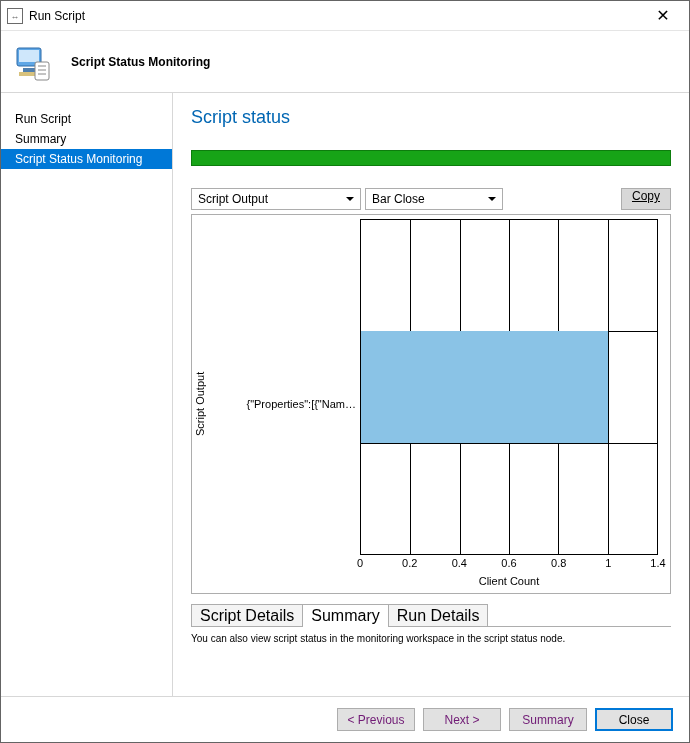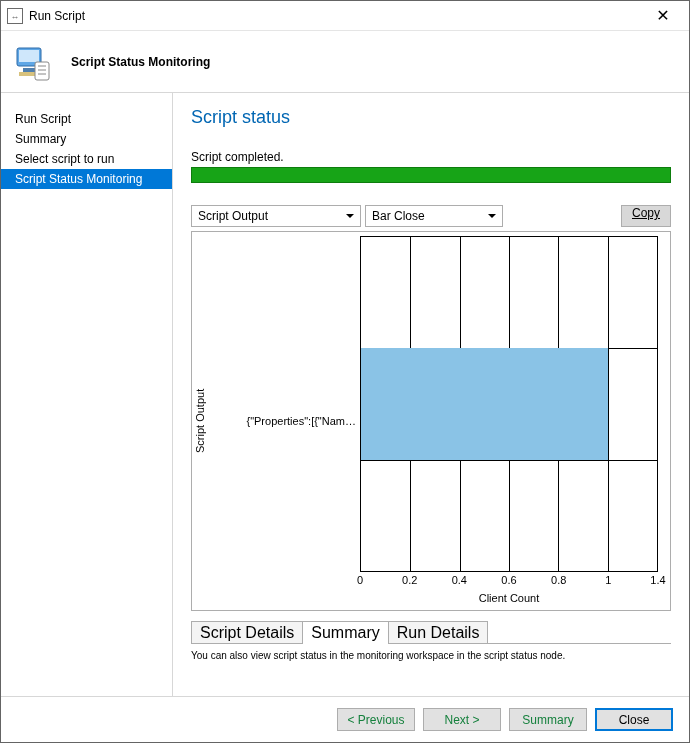--- a/index.html
+++ b/index.html
@@ -219,21 +219,21 @@
     min-width: 78px;
     height: 23px;
     border: 1px solid #adadad;
     background: #e1e1e1;
     font-size: 12px;
     display: flex;
     align-items: center;
     justify-content: center;
     cursor: default;
   }
-  .btn.disabled { color: #15803d; }
+  .btn.disabled { color: #701a75; }
   .btn.primary {
     border: 2px solid #0078d7;
     background: #e1e1e1;
     color: #000;
   }
 </style>
 </head>
 <body>
 
 <div class="titlebar">
@@ -255,27 +255,25 @@
       <line x1="25" y1="32" x2="33" y2="32" stroke="#888"></line>
     </svg>
   </div>
   <div class="header-title">Script Status Monitoring</div>
 </div>
 
 <div class="body">
   <div class="sidebar">
     <div class="sidebar-item"><span>Run Script</span></div>
     <div class="sidebar-item"><span>Summary</span></div>
-    <div class="sidebar-item"><span>Select script to run</span></div>
     <div class="sidebar-item selected"><span>Script Status Monitoring</span></div>
   </div>
 
   <div class="content">
     <div class="page-title">Script status</div>
-    <div class="status-text">Script completed.</div>
     <div class="progress"></div>
 
     <div class="toolbar-row">
       <div class="combo combo1">
         <span>Script Output</span>
         <span class="caret"></span>
       </div>
       <div class="combo combo2">
         <span>Bar Close</span>
         <span class="caret"></span>

